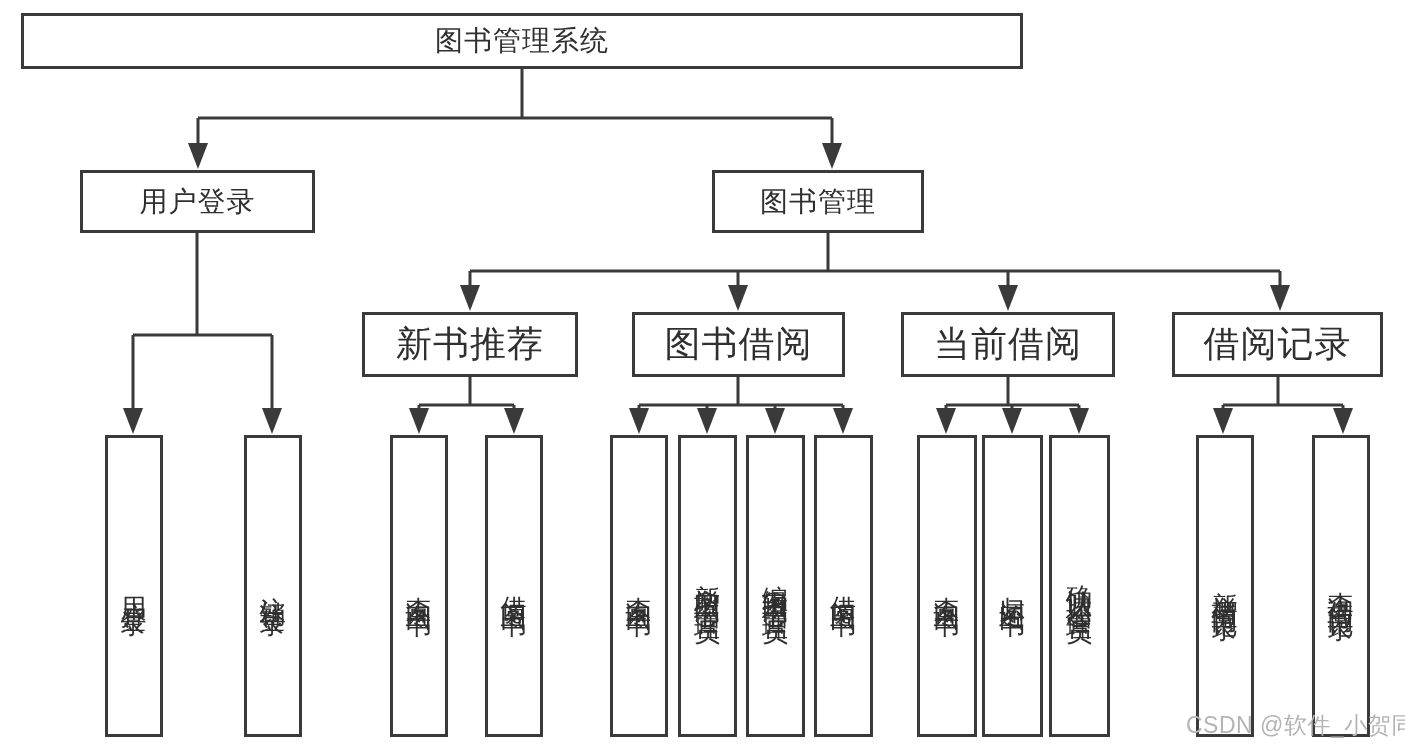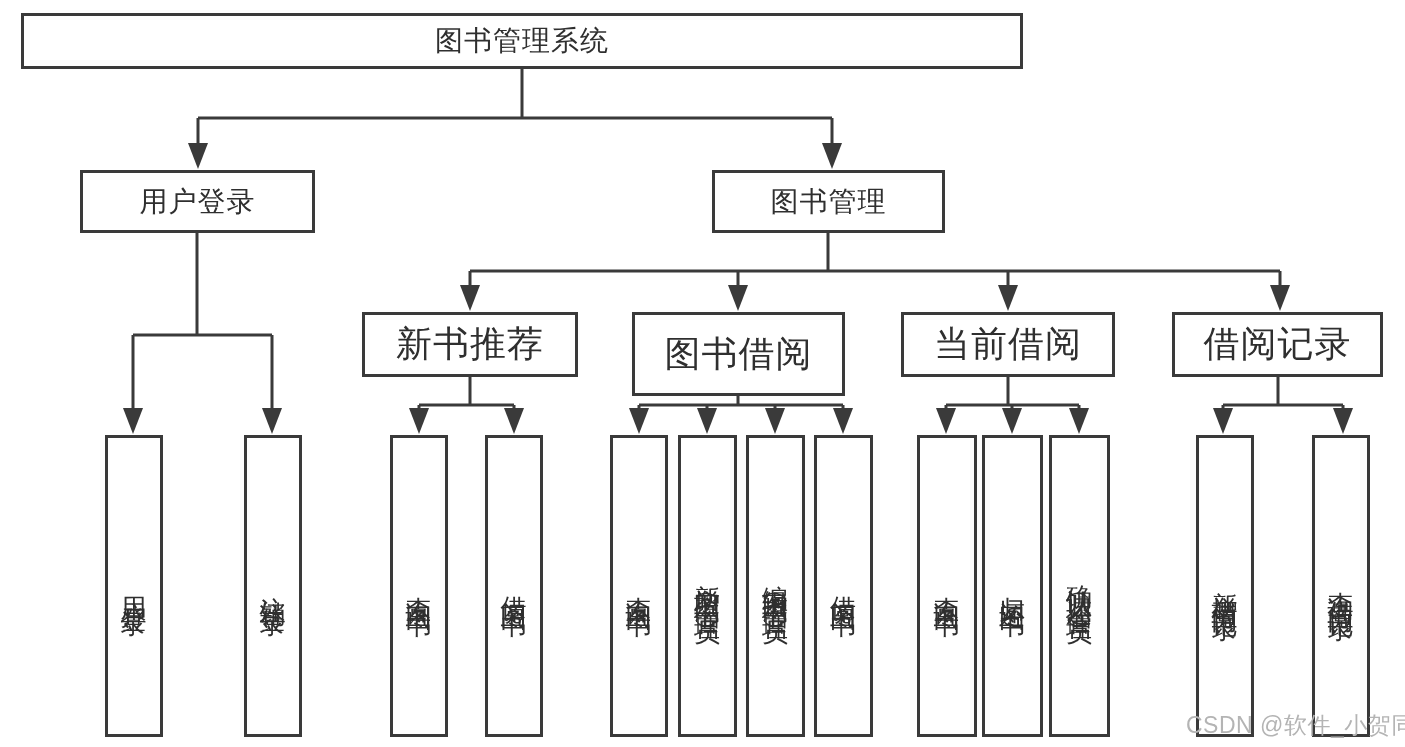--- a/index.html
+++ b/index.html
@@ -98,28 +98,28 @@
     </g>
   </svg>
 
   <div class="node" style="left:21px;top:13px;width:1002px;height:56px;">
     <span class="h-label">图书管理系统</span>
   </div>
 
   <div class="node" style="left:80px;top:170px;width:235px;height:63px;">
     <span class="h-label">用户登录</span>
   </div>
-  <div class="node" style="left:712px;top:170px;width:233px;height:63px;">
+  <div class="node" style="left:712px;top:170px;width:212px;height:63px;">
     <span class="h-label">图书管理</span>
   </div>
 
   <div class="node" style="left:362px;top:312px;width:216px;height:65px;">
     <span class="h-label-sm">新书推荐</span>
   </div>
-  <div class="node" style="left:632px;top:312px;width:213px;height:84px;">
+  <div class="node" style="left:632px;top:312px;width:213px;height:65px;">
     <span class="h-label-sm">图书借阅</span>
   </div>
   <div class="node" style="left:1172px;top:312px;width:211px;height:65px;">
     <span class="h-label-sm">借阅记录</span>
   </div>
   <div class="node" style="left:901px;top:312px;width:214px;height:65px;">
     <span class="h-label-sm">当前借阅</span>
   </div>
 
   <div class="vnode" style="left:105px;top:435px;width:58px;height:302px;">

